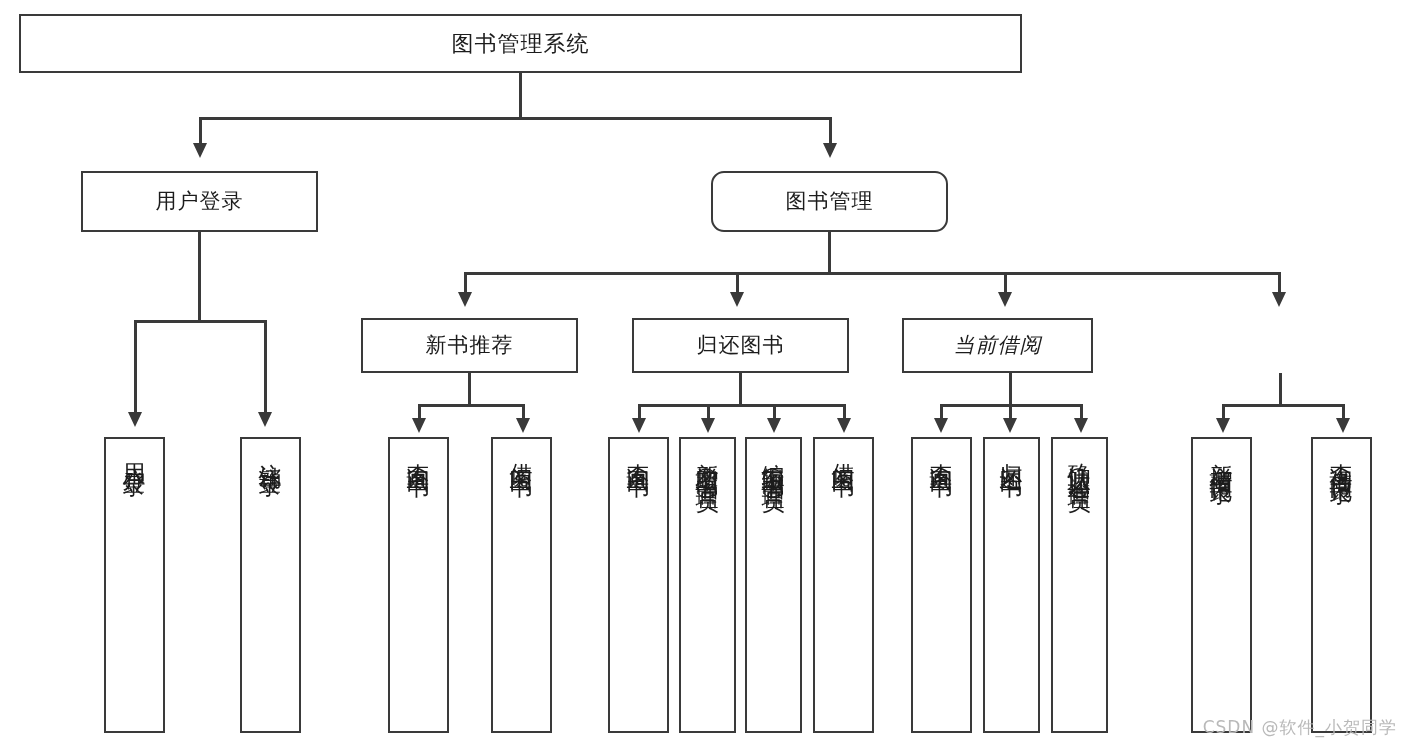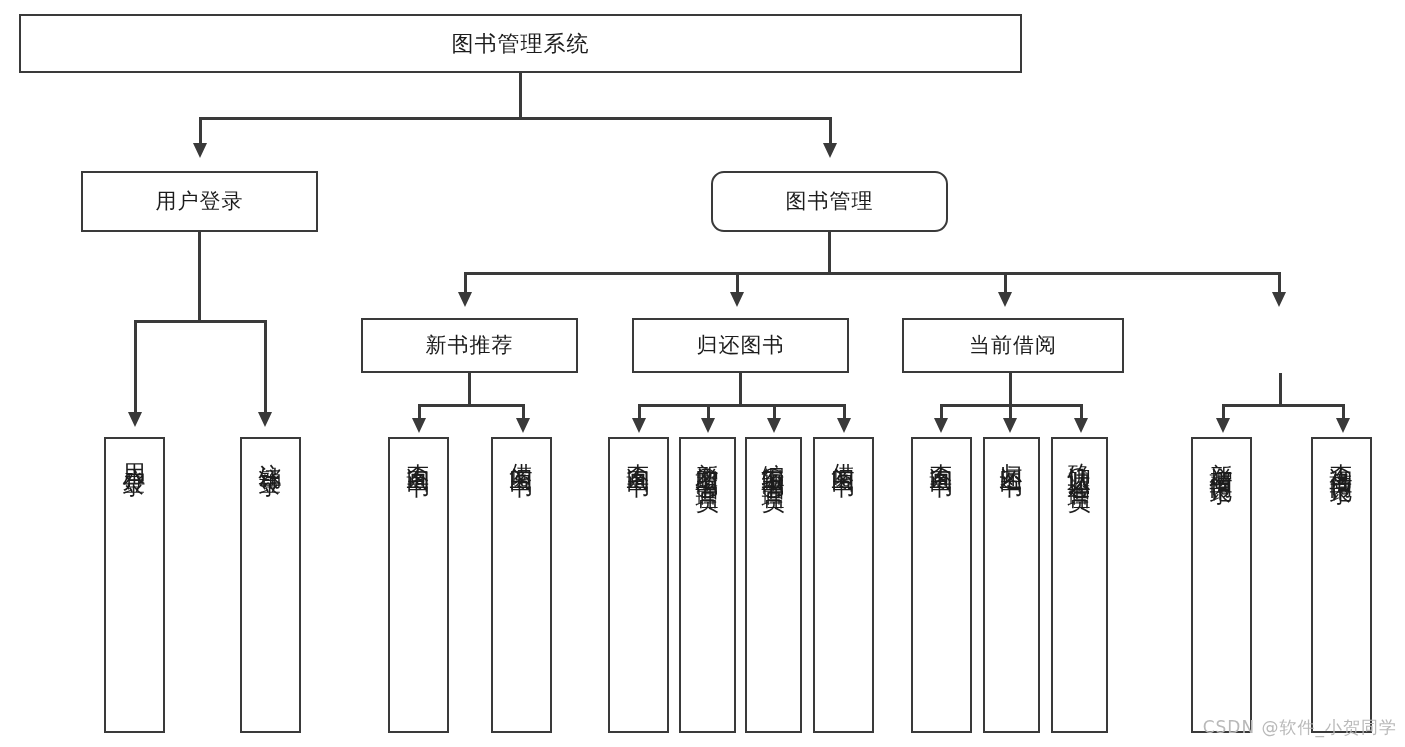--- a/index.html
+++ b/index.html
@@ -124,21 +124,21 @@
   <div class="arrow" style="left:998px;top:292px;"></div>
   <div class="vline" style="left:1278px;top:272px;height:22px;"></div>
   <div class="arrow" style="left:1272px;top:292px;"></div>
 
   <div class="node lvl3" style="left:361px;top:318px;width:217px;height:55px;">
     <span class="label">新书推荐</span>
   </div>
   <div class="node lvl3" style="left:632px;top:318px;width:217px;height:55px;">
     <span class="label">归还图书</span>
   </div>
-  <div class="node lvl3" style="left:902px;top:318px;width:222px;height:55px;">
+  <div class="node lvl3" style="left:902px;top:318px;width:191px;height:55px;font-style:italic;">
     <span class="label">当前借阅</span>
   </div>
 
   <div class="vline" style="left:468px;top:373px;height:33px;"></div>
   <div class="hline" style="left:418px;top:404px;width:104px;"></div>
   <div class="vline" style="left:418px;top:404px;height:16px;"></div>
   <div class="arrow" style="left:412px;top:418px;"></div>
   <div class="vline" style="left:522px;top:404px;height:16px;"></div>
   <div class="arrow" style="left:516px;top:418px;"></div>
 

